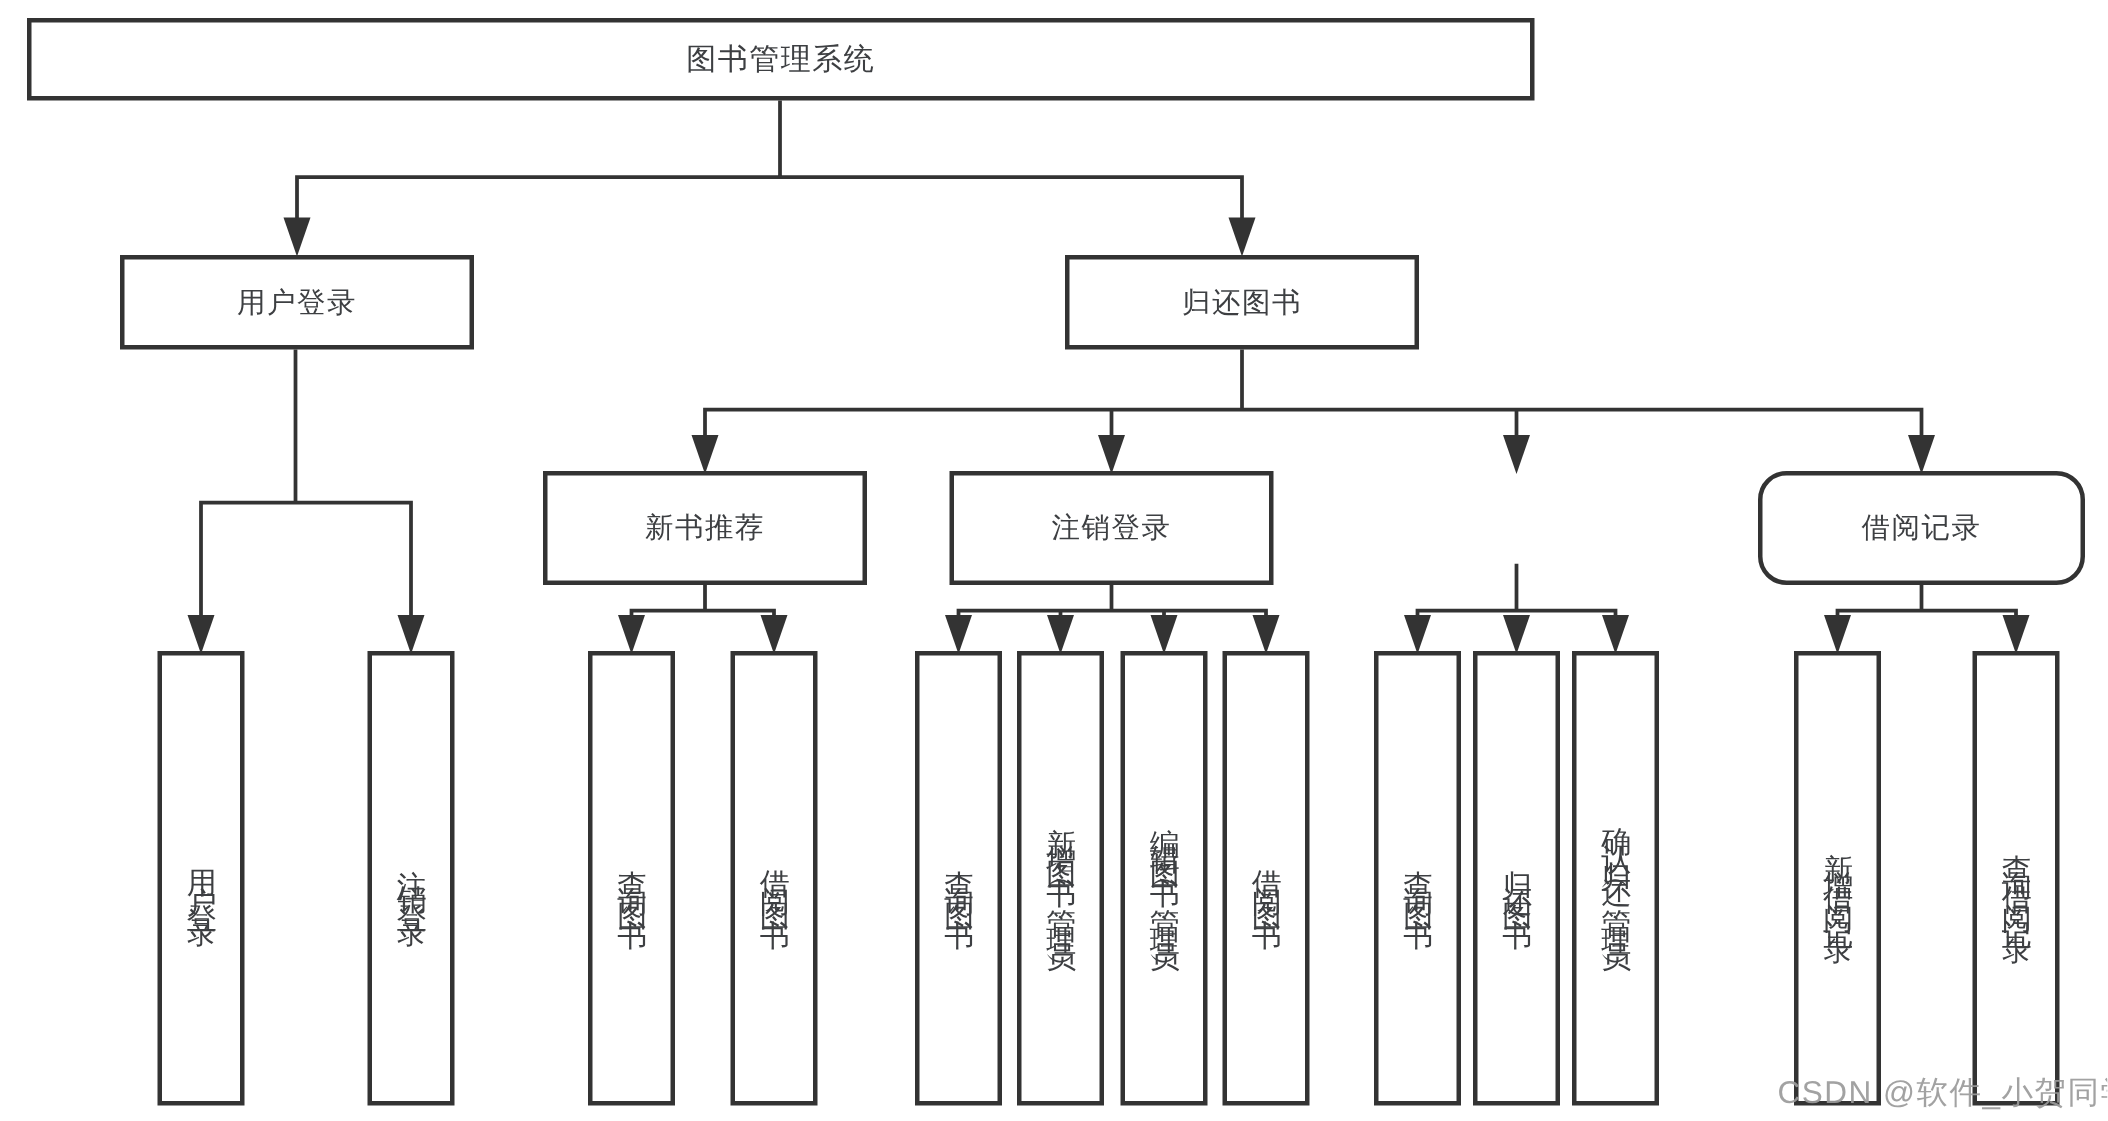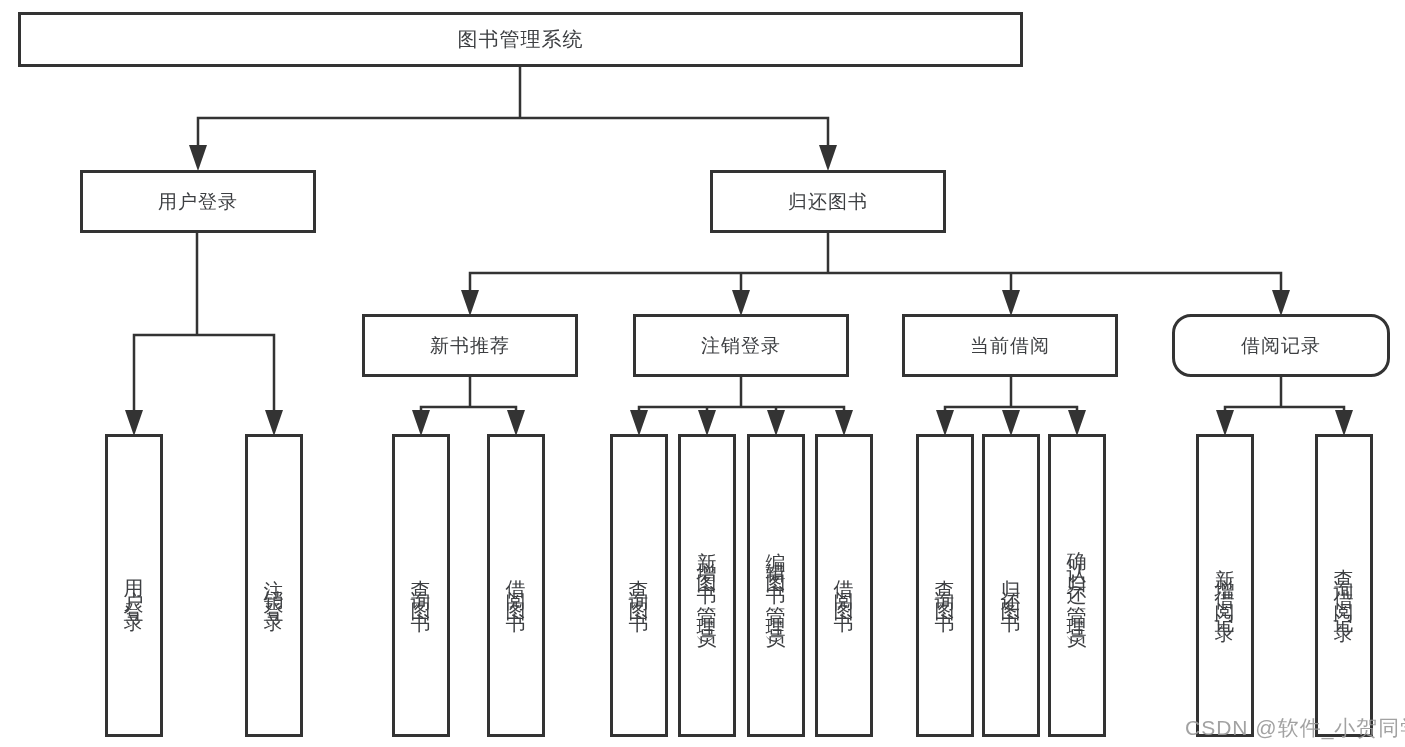--- a/index.html
+++ b/index.html
@@ -22,21 +22,21 @@
     color:#3d3f42;
     z-index:2;
   }
   .hlabel{
     font-size:19px;
     letter-spacing:1px;
     white-space:nowrap;
   }
   .root{left:18px;top:12px;width:1005px;height:55px;font-size:20px;}
   .lvl2{top:170px;width:236px;height:63px;}
-  .lvl3{top:314px;width:216px;height:63px;}
+  .lvl3{top:314px;width:216px;height:76px;}
   .leaf{
     top:434px;width:58px;height:303px;
     writing-mode:vertical-rl;
     text-orientation:mixed;
     font-size:20px;
     letter-spacing:11px;
     line-height:1;
   }
   .watermark{
     position:absolute;
@@ -85,21 +85,20 @@
     </g>
   </svg>
 
   <div class="box root hlabel">图书管理系统</div>
 
   <div class="box lvl2 hlabel" style="left:80px;">用户登录</div>
   <div class="box lvl2 hlabel" style="left:710px;">归还图书</div>
 
   <div class="box lvl3 hlabel" style="left:362px;">新书推荐</div>
   <div class="box lvl3 hlabel" style="left:633px;">注销登录</div>
-  <div class="box lvl3 hlabel" style="left:902px;">当前借阅</div>
   <div class="box lvl3 hlabel" style="left:1172px;width:218px;border-radius:19px;">借阅记录</div>
 
   <div class="box leaf" style="left:105px;">用户登录</div>
   <div class="box leaf" style="left:245px;">注销登录</div>
 
   <div class="box leaf" style="left:392px;">查询图书</div>
   <div class="box leaf" style="left:487px;">借阅图书</div>
 
   <div class="box leaf" style="left:610px;">查询图书</div>
   <div class="box leaf" style="left:678px;">新增图书（管理员）</div>

